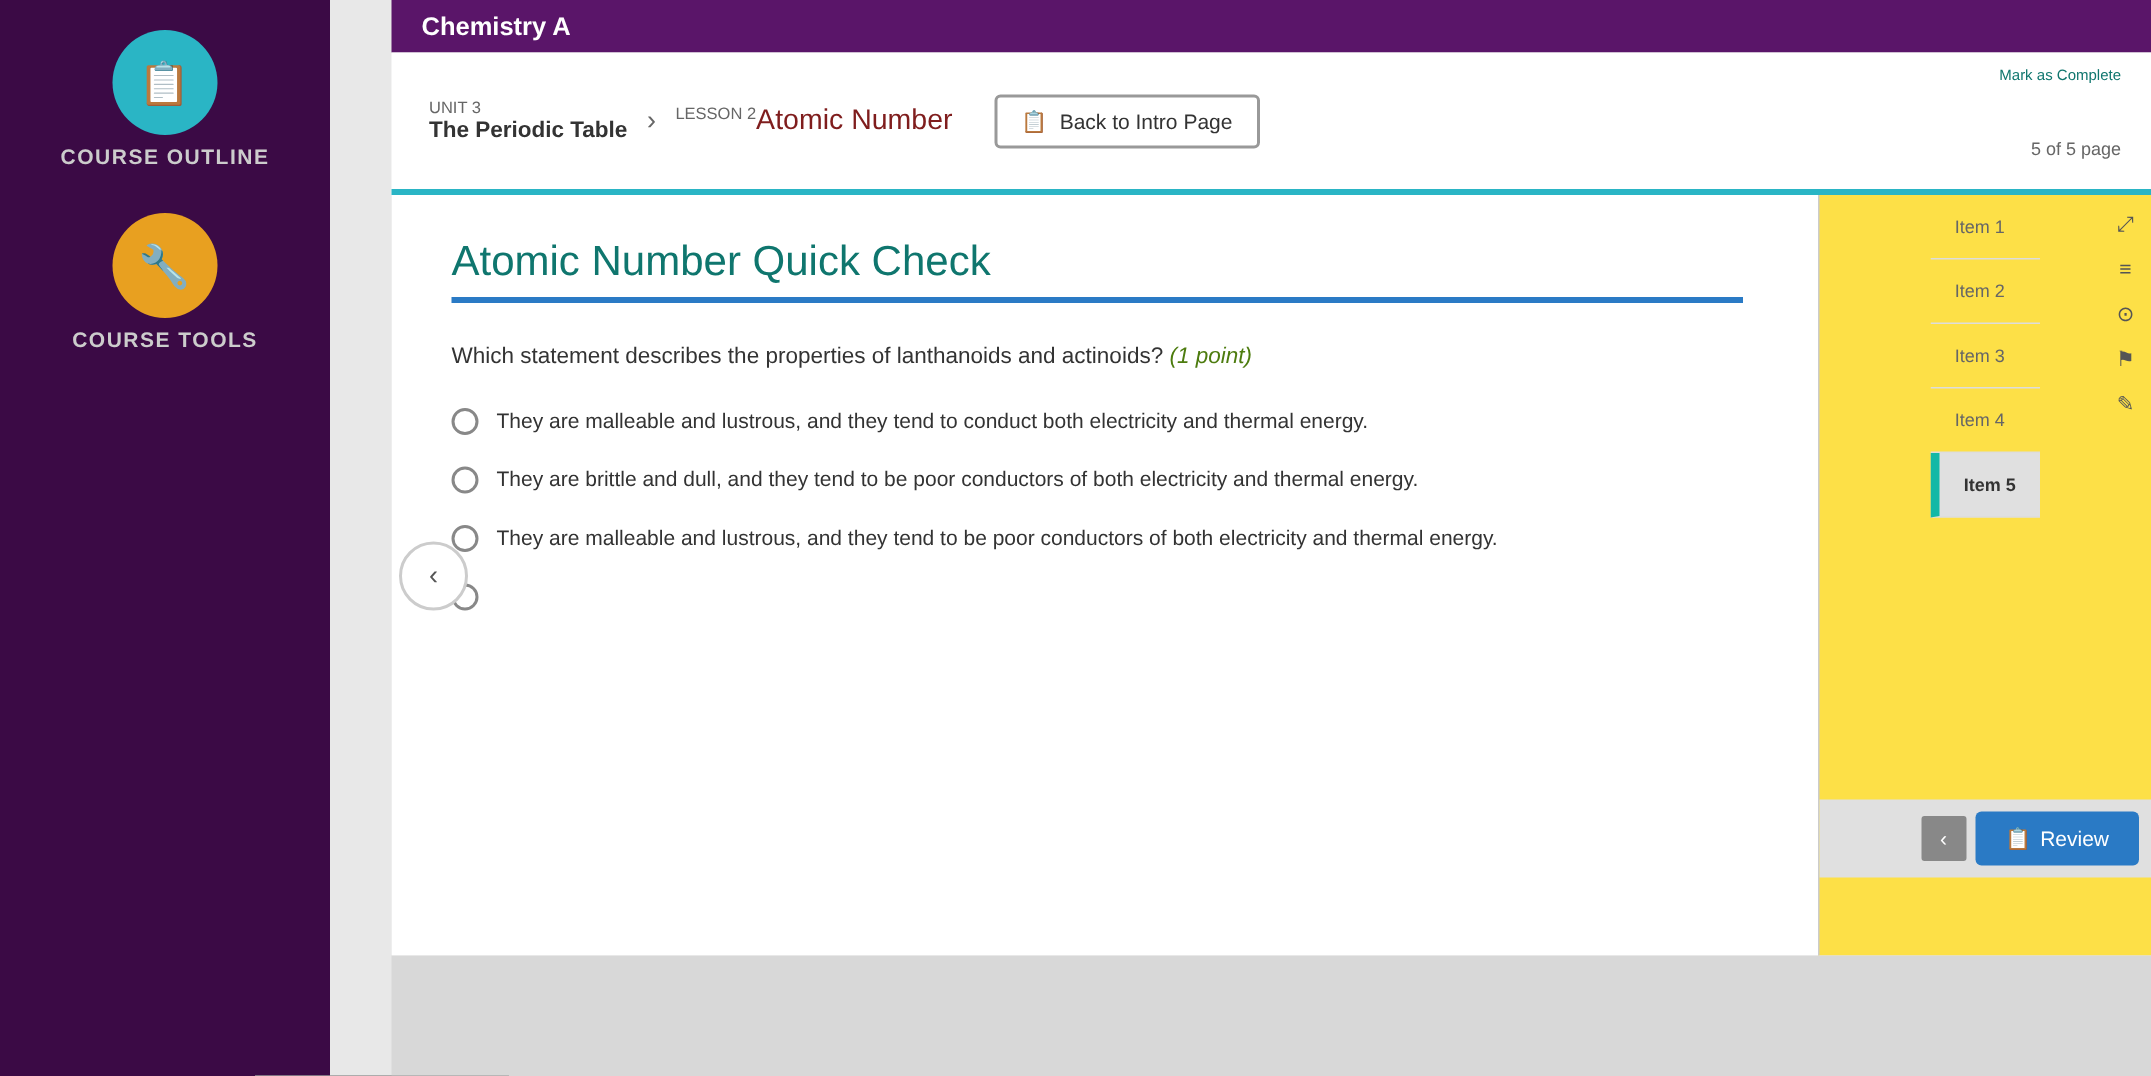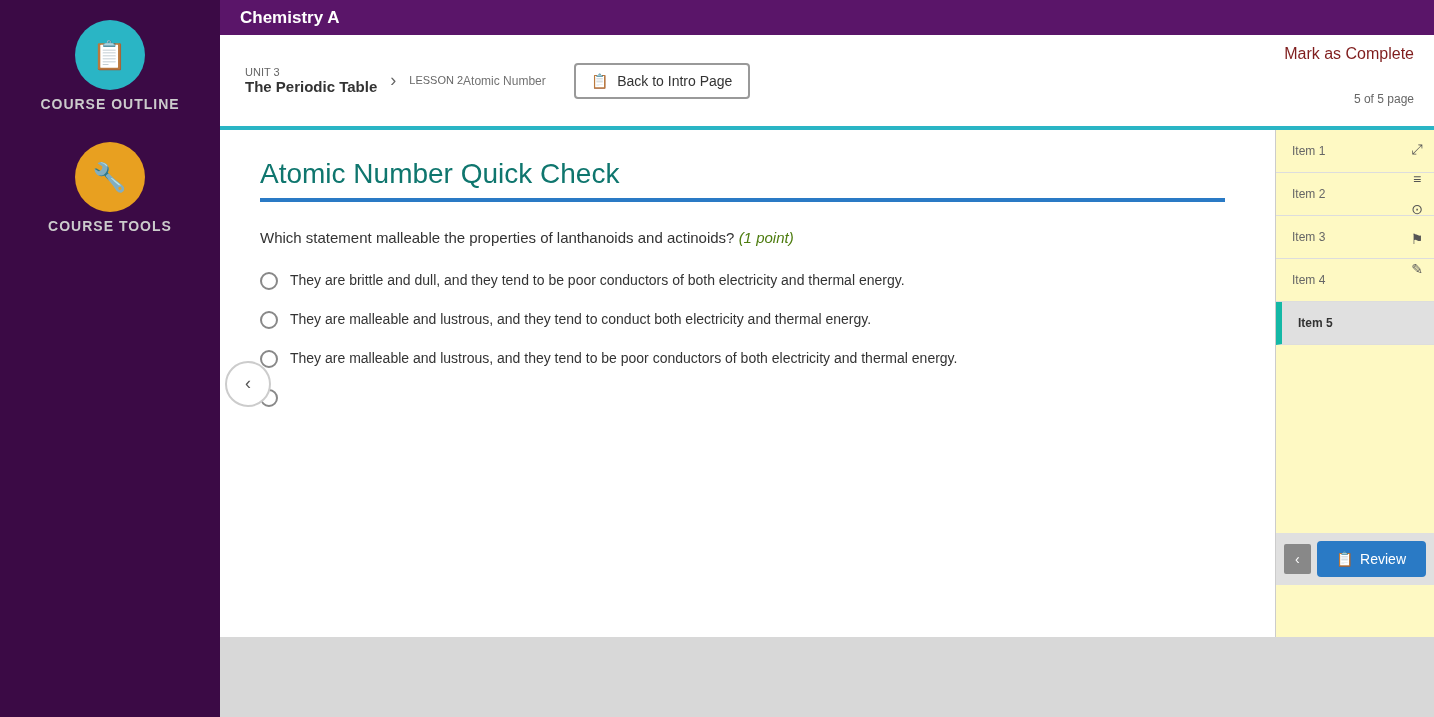--- a/index.html
+++ b/index.html
@@ -74,44 +74,44 @@
       display: flex;
       flex-direction: row;
     }
 
     .breadcrumb-lesson-label {
       font-size: 11px;
       color: #666;
     }
 
     .breadcrumb-lesson-name {
-      font-size: 12px;
-      color: #737373;
+      font-size: 19px;
+      color: #7f1d1d;
     }
 
     .back-to-intro-btn {
       margin-left: 20px;
       background: white;
       border: 2px solid #999;
       padding: 8px 16px;
       border-radius: 4px;
       cursor: pointer;
       display: flex;
       align-items: center;
       gap: 8px;
       font-size: 14px;
       color: #333;
     }
 
     .mark-complete-area {
       position: absolute;
       right: 20px;
       top: 10px;
-      font-size: 16px;
-      color: #7f1d1d;
+      font-size: 10px;
+      color: #0f766e;
       cursor: pointer;
       margin-left: 37px;
     }
 
     .page-indicator {
       position: absolute;
       right: 20px;
       bottom: 20px;
       font-size: 12px;
       color: #666;
@@ -201,20 +201,21 @@
       padding-top: 20px;
       flex-shrink: 0;
       gap: 30px;
     }
 
     .right-panel {
       flex: 1;
       display: flex;
       flex-direction: column;
       background: #e8e8e8;
+      padding-left: 41px;
     }
 
     .nav-header {
       background: white;
       height: 95px;
       display: flex;
       align-items: center;
       padding: 0 25px;
       border-bottom: 4px solid #2ab5c5;
       position: relative;
@@ -229,26 +230,27 @@
 
     .quiz-content {
       flex: 1;
       background: white;
       padding: 28px 50px 28px 40px;
       overflow-y: auto;
       position: relative;
     }
 
     .items-sidebar {
-      width: 159px;
-      background: #fef9c3;
+      width: 222px;
+      background: #fde047;
       border-left: 1px solid #ccc;
       display: flex;
       flex-direction: column;
       position: relative;
+      align-items: center;
     }
 
     .items-list {
       flex: 1;
       overflow-y: auto;
     }
 
     .item-entry {
       padding: 14px 16px;
       border-bottom: 1px solid #ddd;
@@ -336,32 +338,32 @@
           </button>
         </div>
 
         <h1 class="quiz-title">Atomic Number Quick Check</h1>
 
         <div class="progress-bar-container">
           <div class="progress-bar-fill"></div>
         </div>
 
         <p class="question-text">
-          <span>Which statement malleable the properties of lanthanoids and actinoids?</span>
+          <span>Which statement describes the properties of lanthanoids and actinoids?</span>
           <span class="question-points">(1 point)</span>
         </p>
+
+        <div class="answer-option">
+          <div class="radio-circle"></div>
+          <span class="answer-text">They are malleable and lustrous, and they tend to conduct both electricity and thermal energy.</span>
+        </div>
 
         <div class="answer-option">
           <div class="radio-circle"></div>
           <span class="answer-text">They are brittle and dull, and they tend to be poor conductors of both electricity and thermal energy.</span>
-        </div>
-
-        <div class="answer-option">
-          <div class="radio-circle"></div>
-          <span class="answer-text">They are malleable and lustrous, and they tend to conduct both electricity and thermal energy.</span>
         </div>
 
         <div class="answer-option">
           <div class="radio-circle"></div>
           <span class="answer-text">They are malleable and lustrous, and they tend to be poor conductors of both electricity and thermal energy.</span>
         </div>
 
         <div class="answer-option">
           <div class="radio-circle"></div>
         </div>

